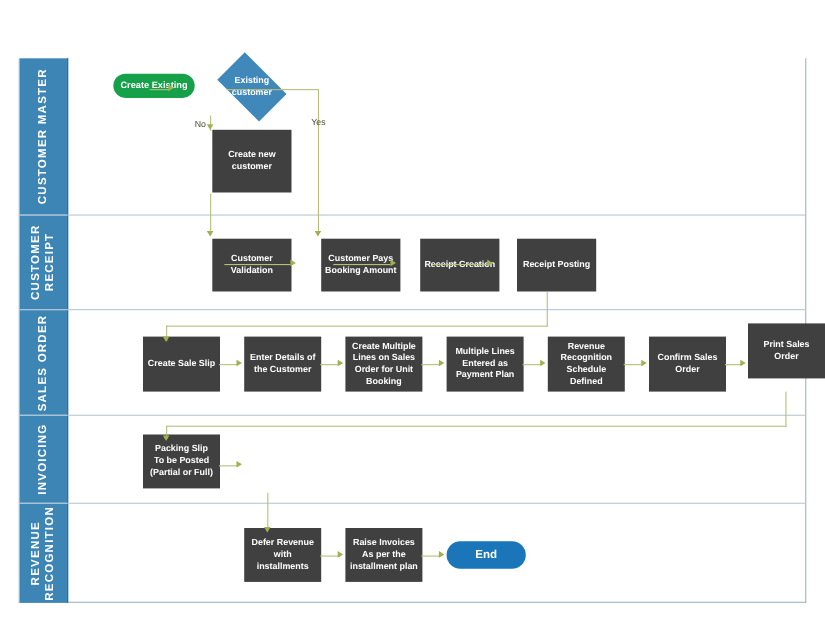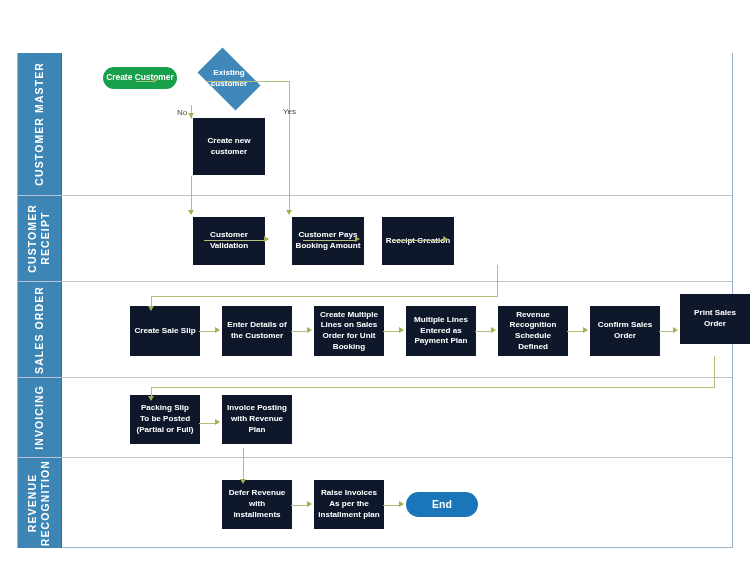--- a/index.html
+++ b/index.html
@@ -103,21 +103,21 @@
     font-size: 8.1px;
     font-weight: bold;
     line-height: 1.32;
     text-align: center;
     display: flex;
     align-items: center;
     justify-content: center;
     padding: 2px 3px;
   }
   .node.process {
-    background: #0f172a;
+    background: #404040;
   }
   .node.start {
     background: #16a04a;
     border-radius: 999px;
     font-size: 8.4px;
   }
   .node.end {
     background: #1a76b8;
     border-radius: 999px;
     font-size: 10.5px;
@@ -177,21 +177,21 @@
 <div id="stage">
 
 
   <div class="lanes">
 
     <div class="lane" style="top:0px;height:143px;">
       <div class="lane-label">
         <span style="white-space: pre-line;">CUSTOMER MASTER</span>
       </div>
       <div class="lane-body">
-        <div class="node start" style="left: 41px; top: 14px; width: 74px; height: 22px; white-space: pre-line;">Create Customer</div>
+        <div class="node start" style="left: 41px; top: 14px; width: 74px; height: 22px; white-space: pre-line;">Create Existing</div>
 
         <div class="node decision" style="left: 129px; top: 1px; width: 76px; height: 50px; white-space: pre-line;">
           <div class="diamond"></div>
           <div class="dtext" style="white-space: pre-line;">Existing
 customer</div>
         </div>
 
         <div class="node process" style="left: 131px; top: 65px; width: 72px; height: 57px; white-space: pre-line;">Create new
 customer</div>
       </div>
@@ -201,20 +201,21 @@
       <div class="lane-label">
         <span style="white-space: pre-line;">CUSTOMER
 RECEIPT</span>
       </div>
       <div class="lane-body">
         <div class="node process" style="left: 131px; top: 21px; width: 72px; height: 48px; white-space: pre-line;">Customer
 Validation</div>
         <div class="node process" style="left: 230px; top: 21px; width: 72px; height: 48px; white-space: pre-line;">Customer Pays
 Booking Amount</div>
         <div class="node process" style="left: 320px; top: 21px; width: 72px; height: 48px; white-space: pre-line;">Receipt Creation</div>
+        <div class="node process" style="left: 408px; top: 21px; width: 72px; height: 48px; white-space: pre-line;">Receipt Posting</div>
       </div>
     </div>
 
     <div class="lane" style="top:229px;height:96px;">
       <div class="lane-label">
         <span style="white-space: pre-line;">SALES ORDER</span>
       </div>
       <div class="lane-body">
         <div class="node process" style="left: 68px; top: 24px; width: 70px; height: 50px; white-space: pre-line;">Create Sale Slip</div>
         <div class="node process" style="left: 160px; top: 24px; width: 70px; height: 50px; white-space: pre-line;">Enter Details of
@@ -236,23 +237,20 @@
     </div>
 
     <div class="lane" style="top:325px;height:80px;">
       <div class="lane-label">
         <span style="white-space: pre-line;">INVOICING</span>
       </div>
       <div class="lane-body">
         <div class="node process" style="left: 68px; top: 17px; width: 70px; height: 49px; white-space: pre-line;">Packing Slip
 To be Posted
 (Partial or Full)</div>
-        <div class="node process" style="left: 160px; top: 17px; width: 70px; height: 49px; white-space: pre-line;">Invoice Posting
-with Revenue
-Plan</div>
       </div>
     </div>
 
     <div class="lane" style="top:405px;height:90px;">
       <div class="lane-label">
         <span style="white-space: pre-line;">REVENUE
 RECOGNITION</span>
       </div>
       <div class="lane-body">
         <div class="node process" style="left: 160px; top: 22px; width: 70px; height: 49px; white-space: pre-line;">Defer Revenue

